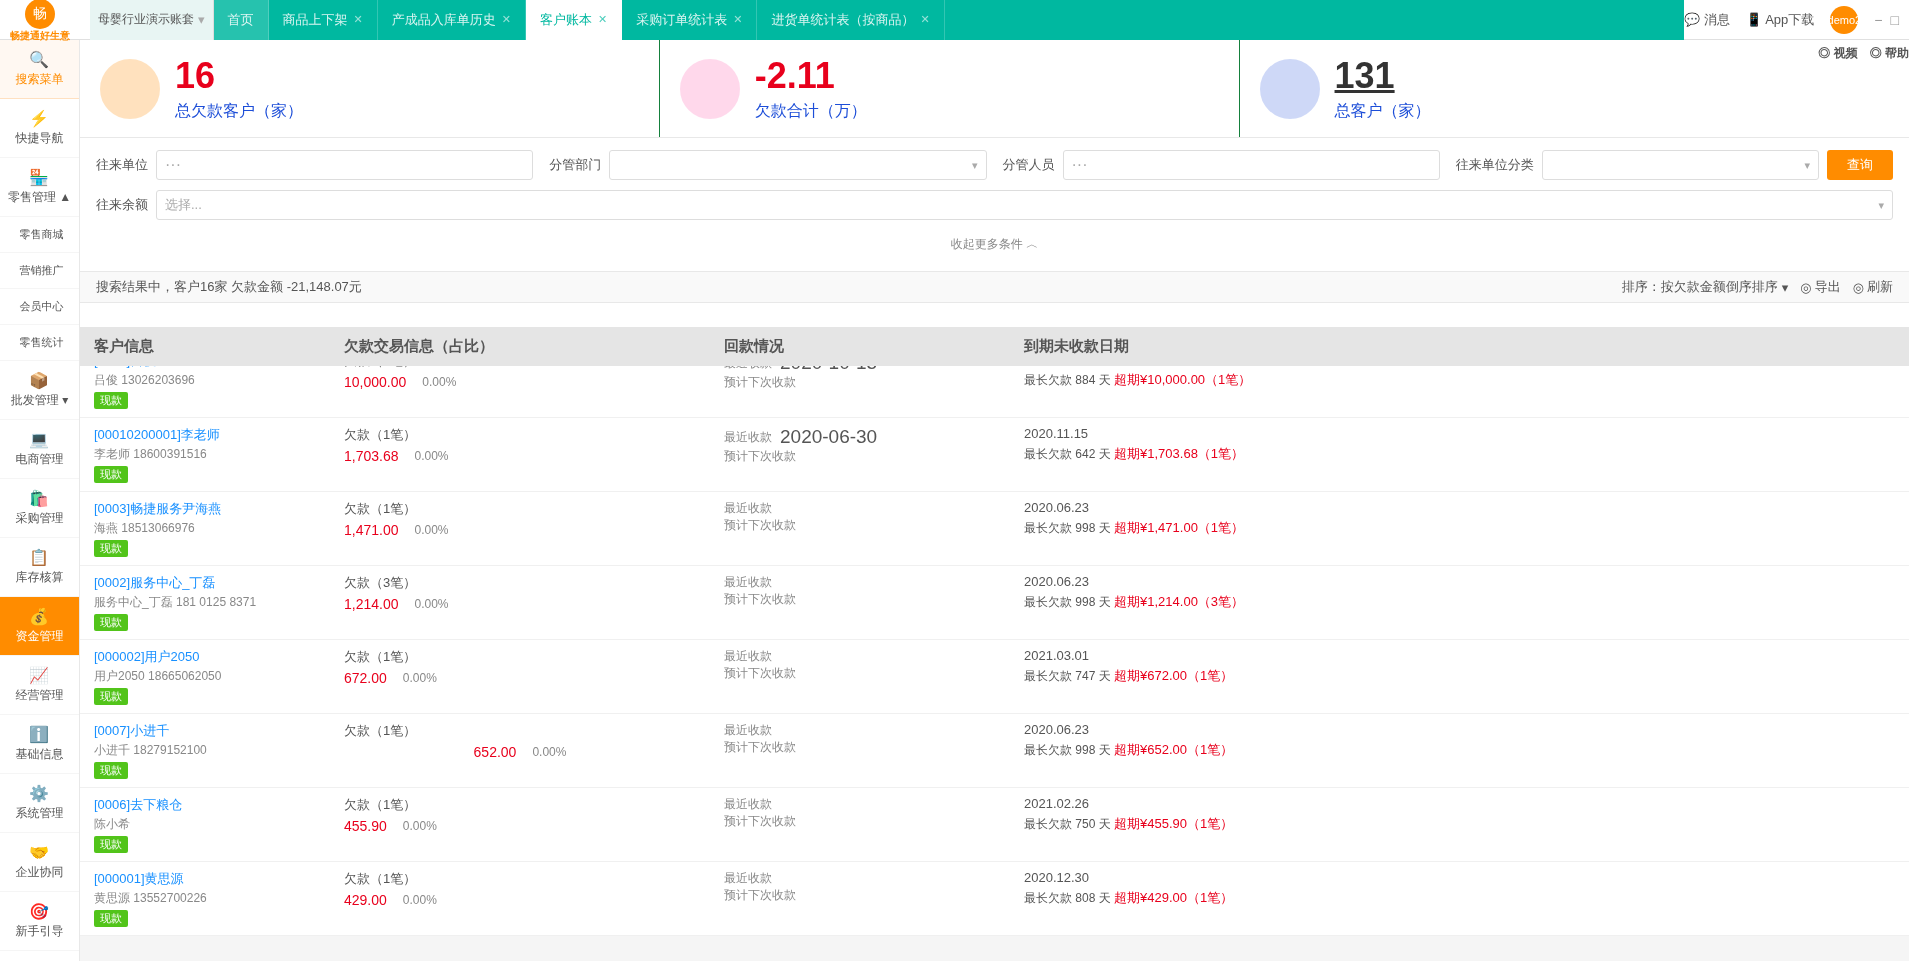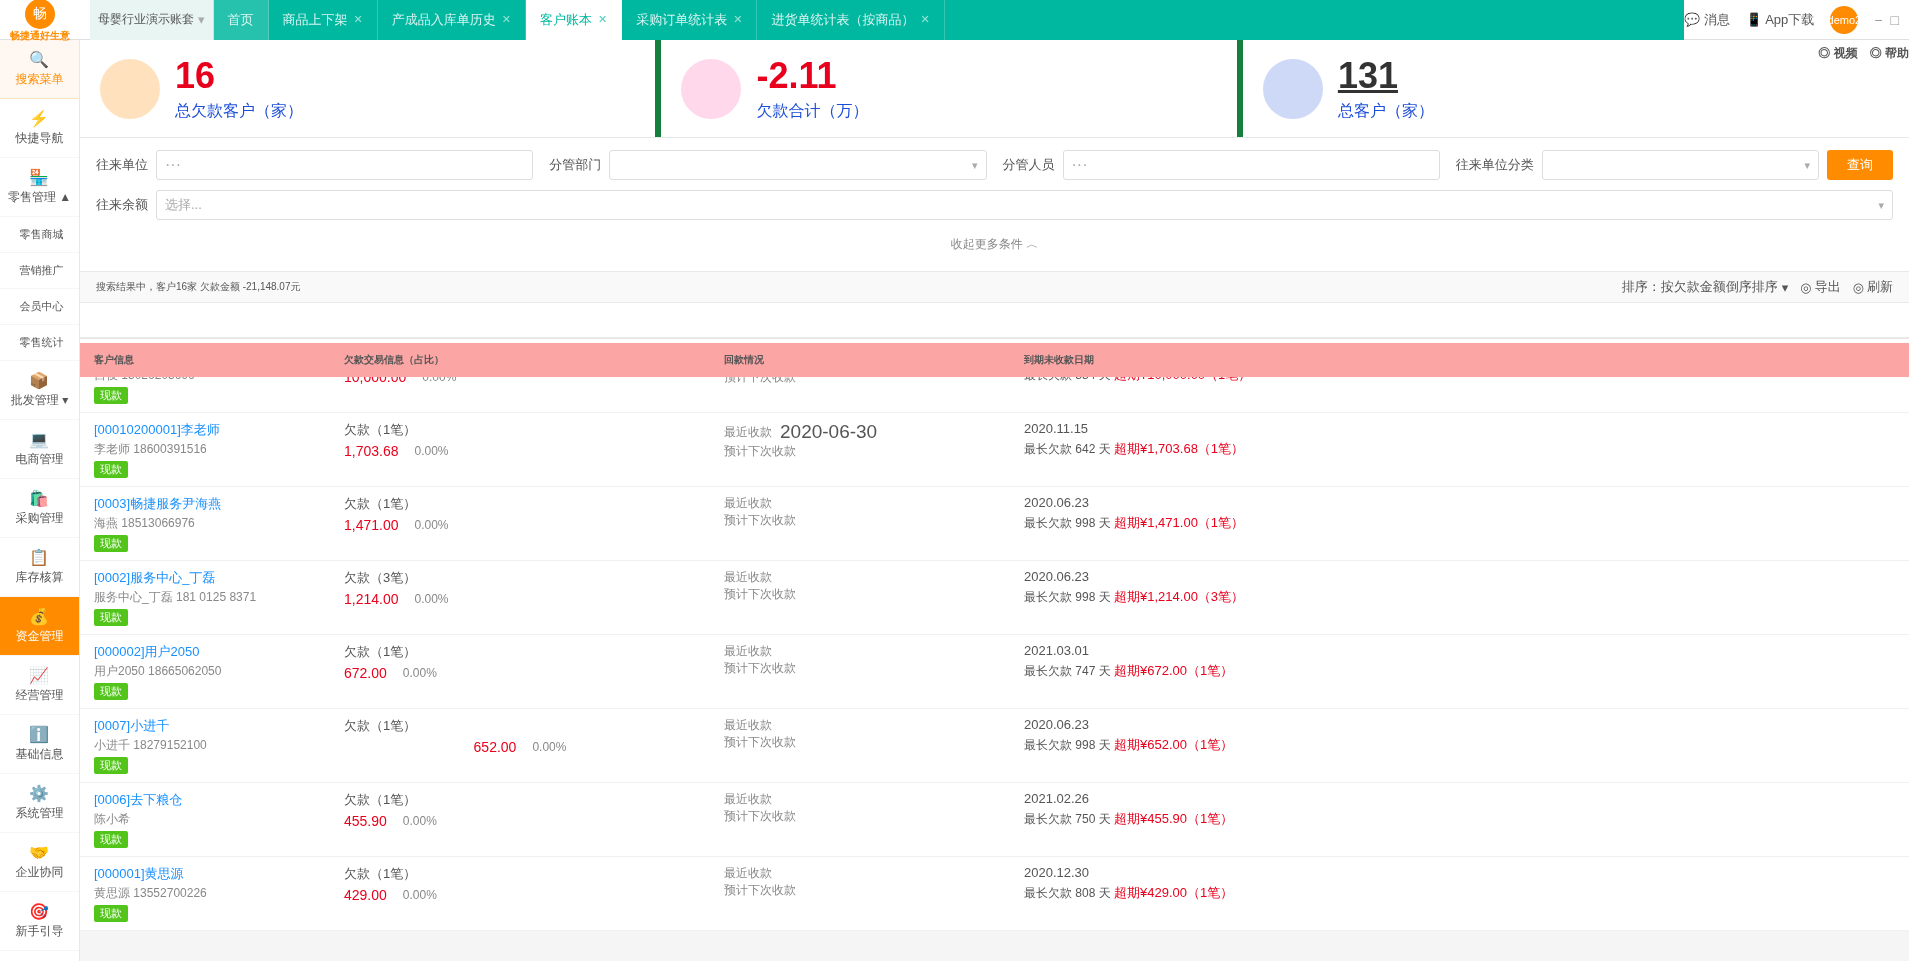--- a/index.html
+++ b/index.html
@@ -45,21 +45,21 @@
       min-height: calc(100vh - 40px);
     }
 
     
     .stats-bar {
       display: flex; background: #fff; border-bottom: 1px solid #e8e8e8;
       min-height: 90px;
     }
     .stat-block {
       flex: 1; display: flex; align-items: center; padding: 15px 20px;
-      border-right: 6px solid #15803d;
+      border-right: 1px solid #15803d;
     }
     .stat-value { font-size: 36px; font-weight: bold; }
     .stat-value.red { color: #e8001c; }
     .stat-value.black { color: #333; text-decoration: underline; }
     .stat-label { font-size: 16px; color: #1d4ed8; margin-top: 4px; }
     .stat-right-btns { margin-left: auto; display: flex; gap: 12px; align-items: flex-start; padding-top: 5px; font-weight: bold; }
     .stat-btn { font-size: 12px; color: #555; cursor: pointer; white-space: nowrap; }
 
     
     .filter-area {
@@ -81,31 +81,31 @@
     .btn-query {
       background: #ff8c00; color: #fff; border: none; border-radius: 3px;
       padding: 6px 20px; font-size: 13px; cursor: pointer; white-space: nowrap;
     }
 
     
     .result-bar {
       background: #f9f9f9; padding: 6px 16px; border-bottom: 1px solid #e8e8e8;
       display: flex; align-items: center; justify-content: space-between;
     }
-    .result-info { font-size: 10px; color: #555; }
+    .result-info { font-size: 13px; color: #555; }
     .result-actions { display: flex; align-items: center; gap: 12px; font-size: 13px; color: #555; }
     .result-sort { display: flex; align-items: center; gap: 4px; cursor: pointer; }
     .action-btn { cursor: pointer; color: #555; display: flex; align-items: center; gap: 3px; }
 
     
     .data-table { width: 100%; border-collapse: collapse; background: #fff; }
     .data-table thead th {
-      background: #fca5a5; padding: 10px 14px; text-align: left;
-      font-size: 10px; font-weight: 600; color: #555;
-      border-bottom: 2px solid #e8e8e8; position: sticky; top: 40px;
+      background: #e5e5e5; padding: 10px 14px; text-align: left;
+      font-size: 15px; font-weight: 600; color: #555;
+      border-bottom: 2px solid #e8e8e8; position: sticky; top: 24px;
     }
     .data-table tbody td { padding: 8px 14px; border-bottom: 1px solid #f0f0f0; vertical-align: top; }
 
     .customer-name { color: #1890ff; cursor: pointer; font-size: 13px; }
     .customer-phone { font-size: 12px; color: #888; margin-top: 2px; }
     .tag-xian { display: inline-block; background: #52c41a; color: #fff; font-size: 11px; padding: 1px 6px; border-radius: 2px; margin-top: 3px; }
 
     .debt-count { font-size: 13px; color: #555; margin-bottom: 4px; }
     .debt-amount { color: #e8001c; font-size: 14px; font-weight: 500; }
     .debt-percent { font-size: 12px; color: #888; margin-left: 8px; }

